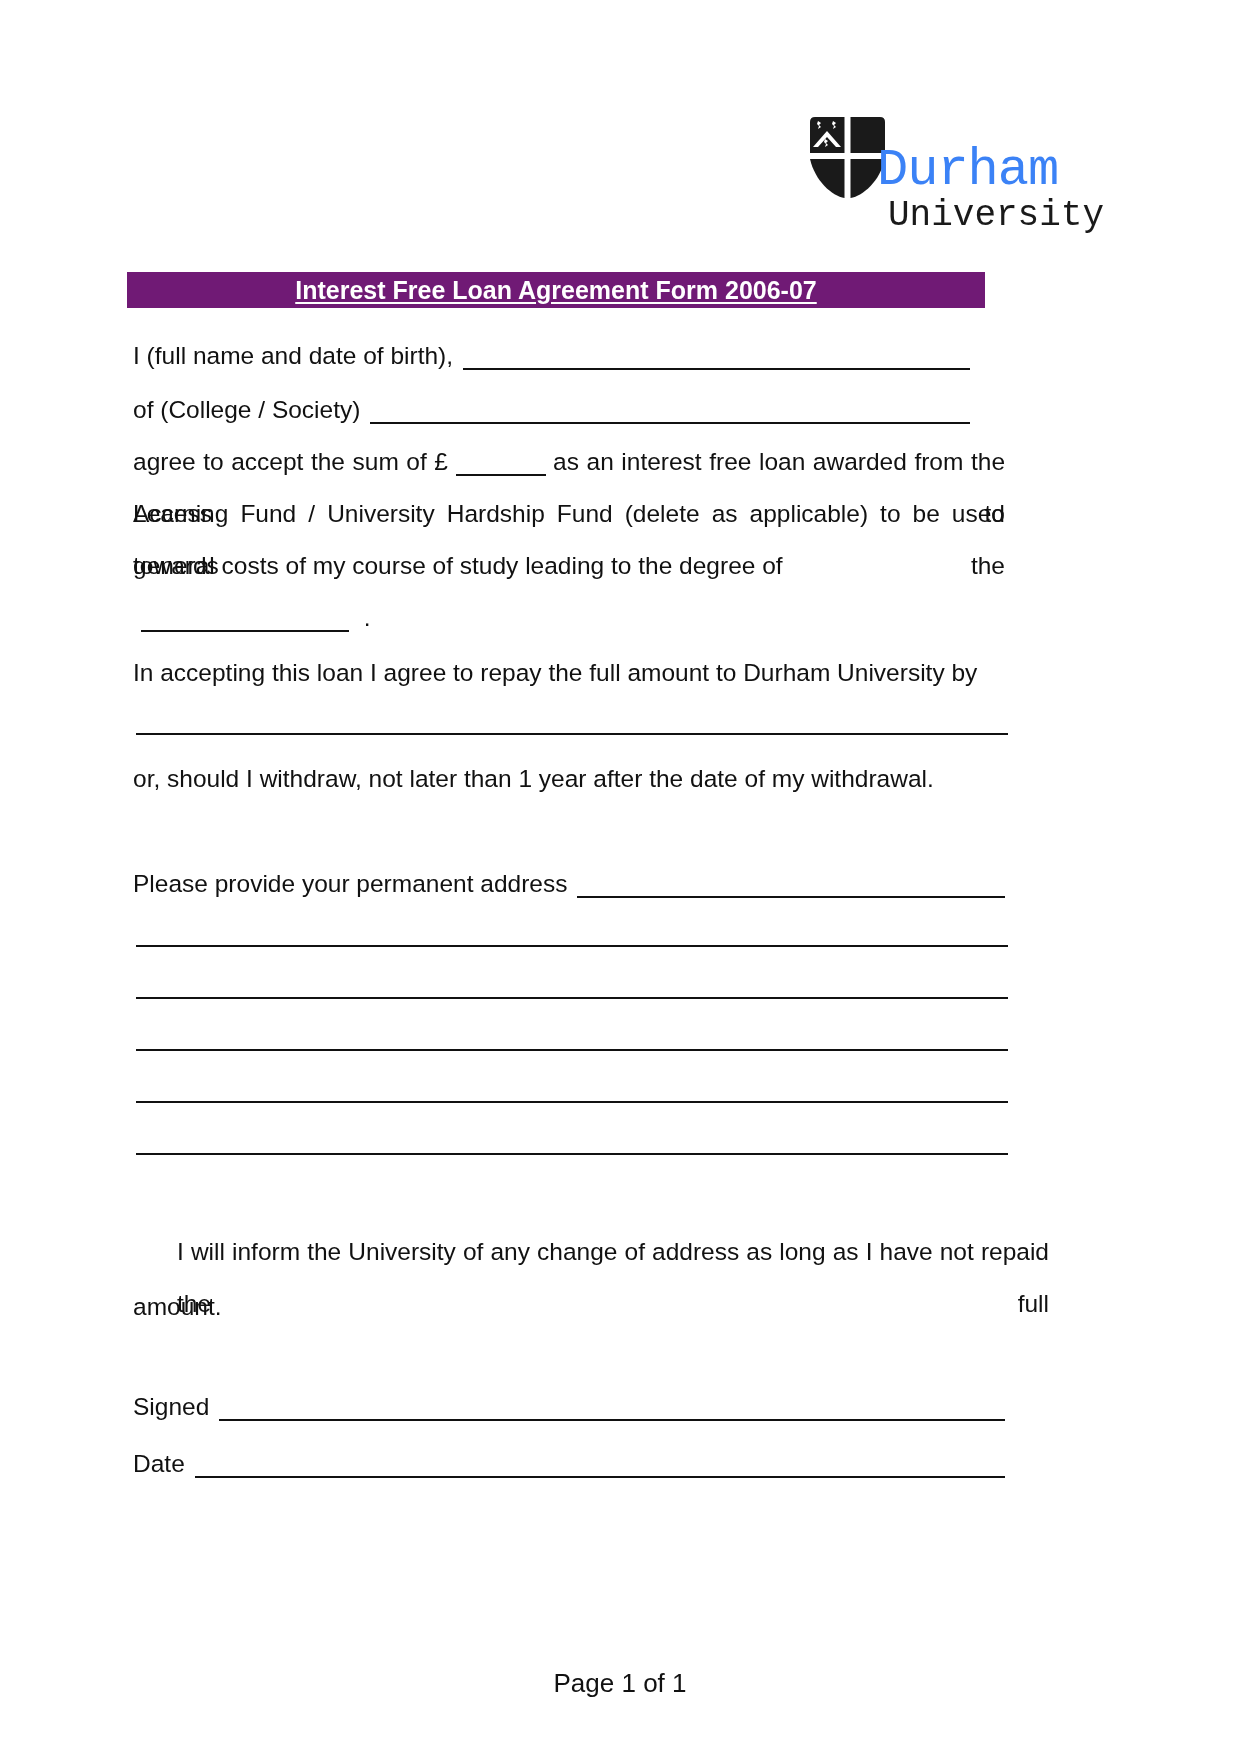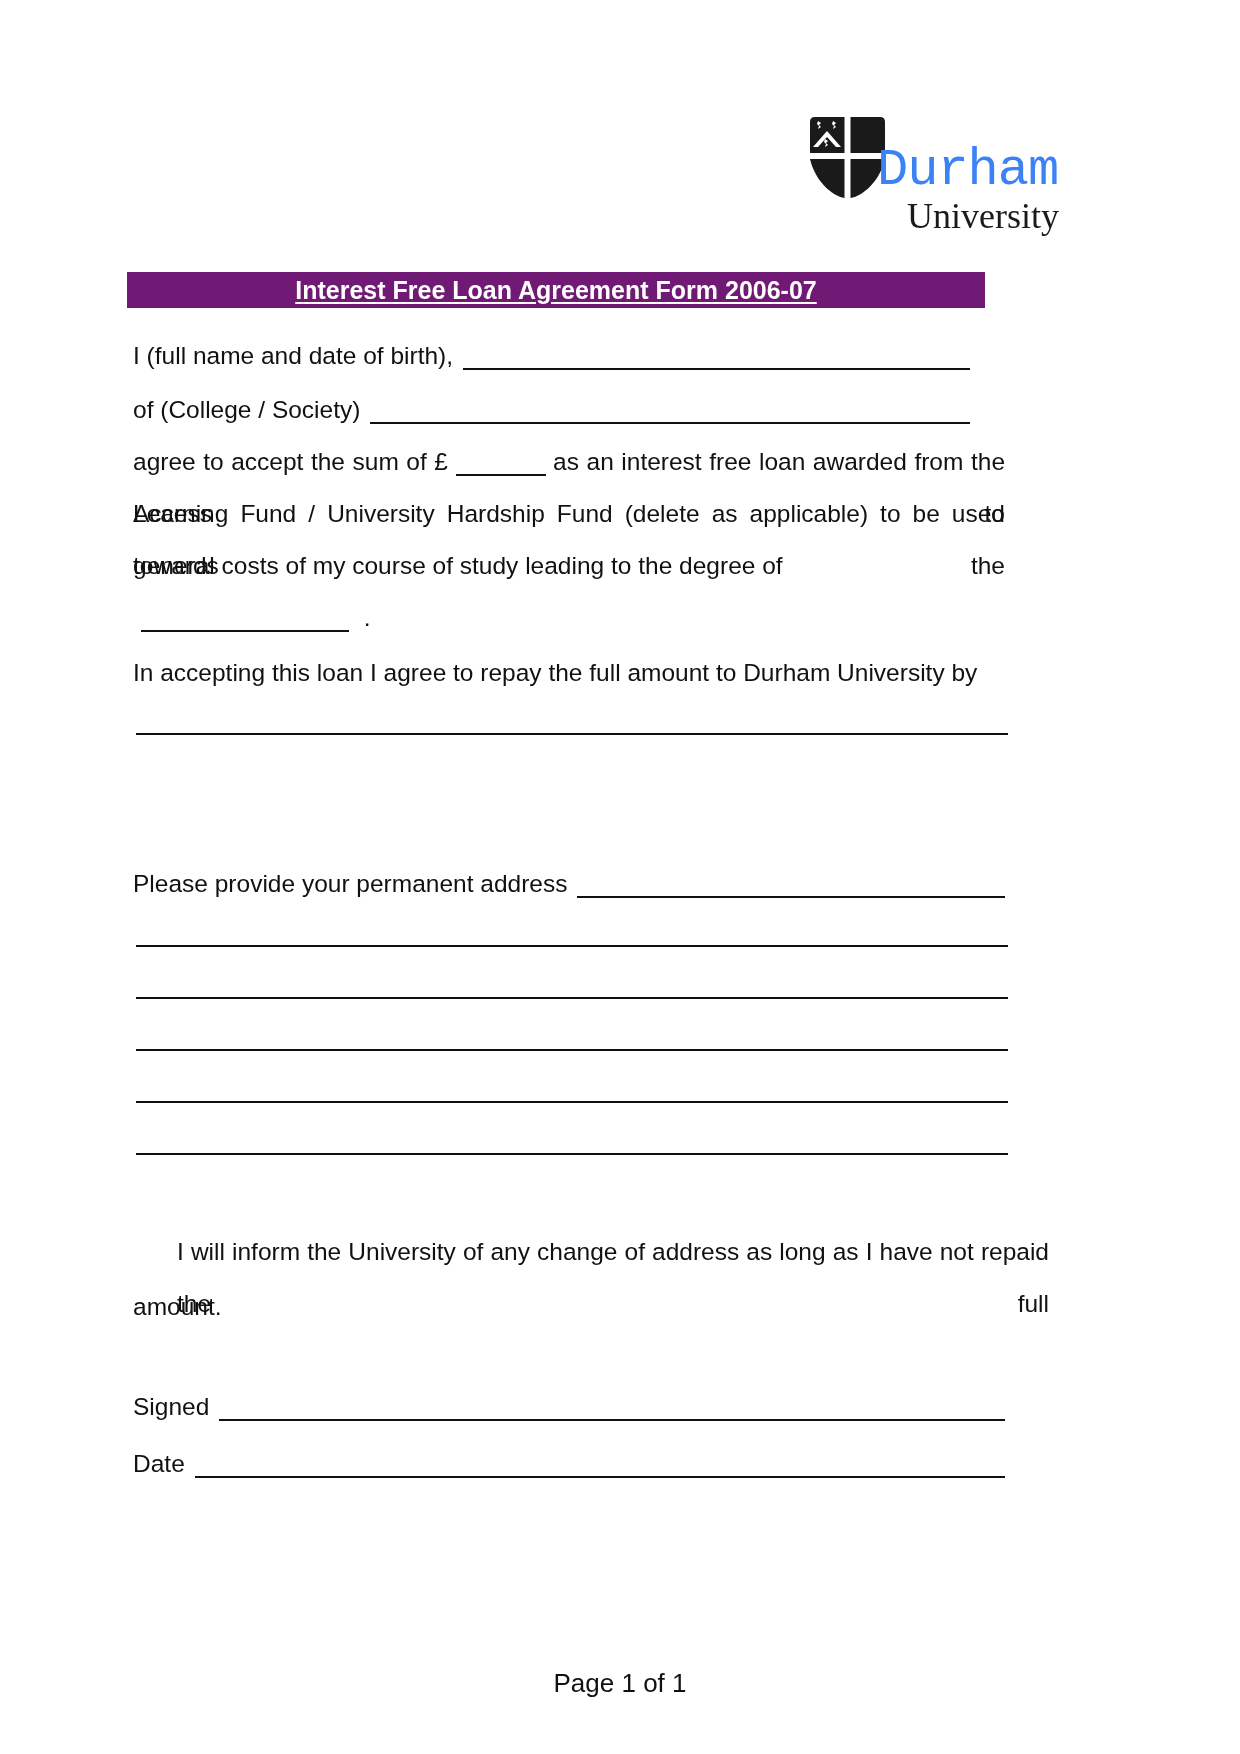--- a/index.html
+++ b/index.html
@@ -15,22 +15,22 @@
   
   .logo { position:absolute; left:810px; top:117px; width:250px; height:125px; }
   .logo-shield { position:absolute; left:0; top:0; }
   .logo-name {
     position:absolute; left:67px; top:28px;
     font-family:Liberation Mono, monospace;
     font-size:52px; line-height:52px; color:#3b82f6; letter-spacing:-1px;
   }
   .logo-subname {
     position:absolute; left:78px; top:80px;
-    font-family:Liberation Serif, serif;
-    font-size:36px; line-height:38px; color:#1a1a1a; letter-spacing:0px;margin-left:19px;
+    font-family:Liberation Mono, monospace;
+    font-size:36px; line-height:38px; color:#1a1a1a; letter-spacing:0px;
   }
 
   
   .title-bar {
     position:absolute; left:127px; top:272px; width:858px; height:36px;
     background:#701a75; color:#ffffff;
     font-size:25px; font-weight:bold;
     text-align:center; line-height:36px;
   }
   .title-bar span { text-decoration:underline; text-underline-offset:3px; }
@@ -125,20 +125,21 @@
     <span>.</span>
   </div>
 
   <div class="row" style="top:647px; width:837px;">
     <span>In accepting this loan I agree to repay the full amount to Durham University by</span>
     <span class="fill"></span>
   </div>
 
   <div class="hr-blank" style="top:733px;"></div>
 
+  <div class="nline" style="top:753px;">or, should I withdraw, not later than 1 year after the date of my withdrawal.</div>
 
   <div class="row" style="top:858px; width:872px;">
     <span>Please provide your permanent address</span>
     <span class="fill"></span>
   </div>
 
   <div class="hr-blank" style="top:945px;"></div>
   <div class="hr-blank" style="top:997px;"></div>
   <div class="hr-blank" style="top:1049px;"></div>
   <div class="hr-blank" style="top:1101px;"></div>

